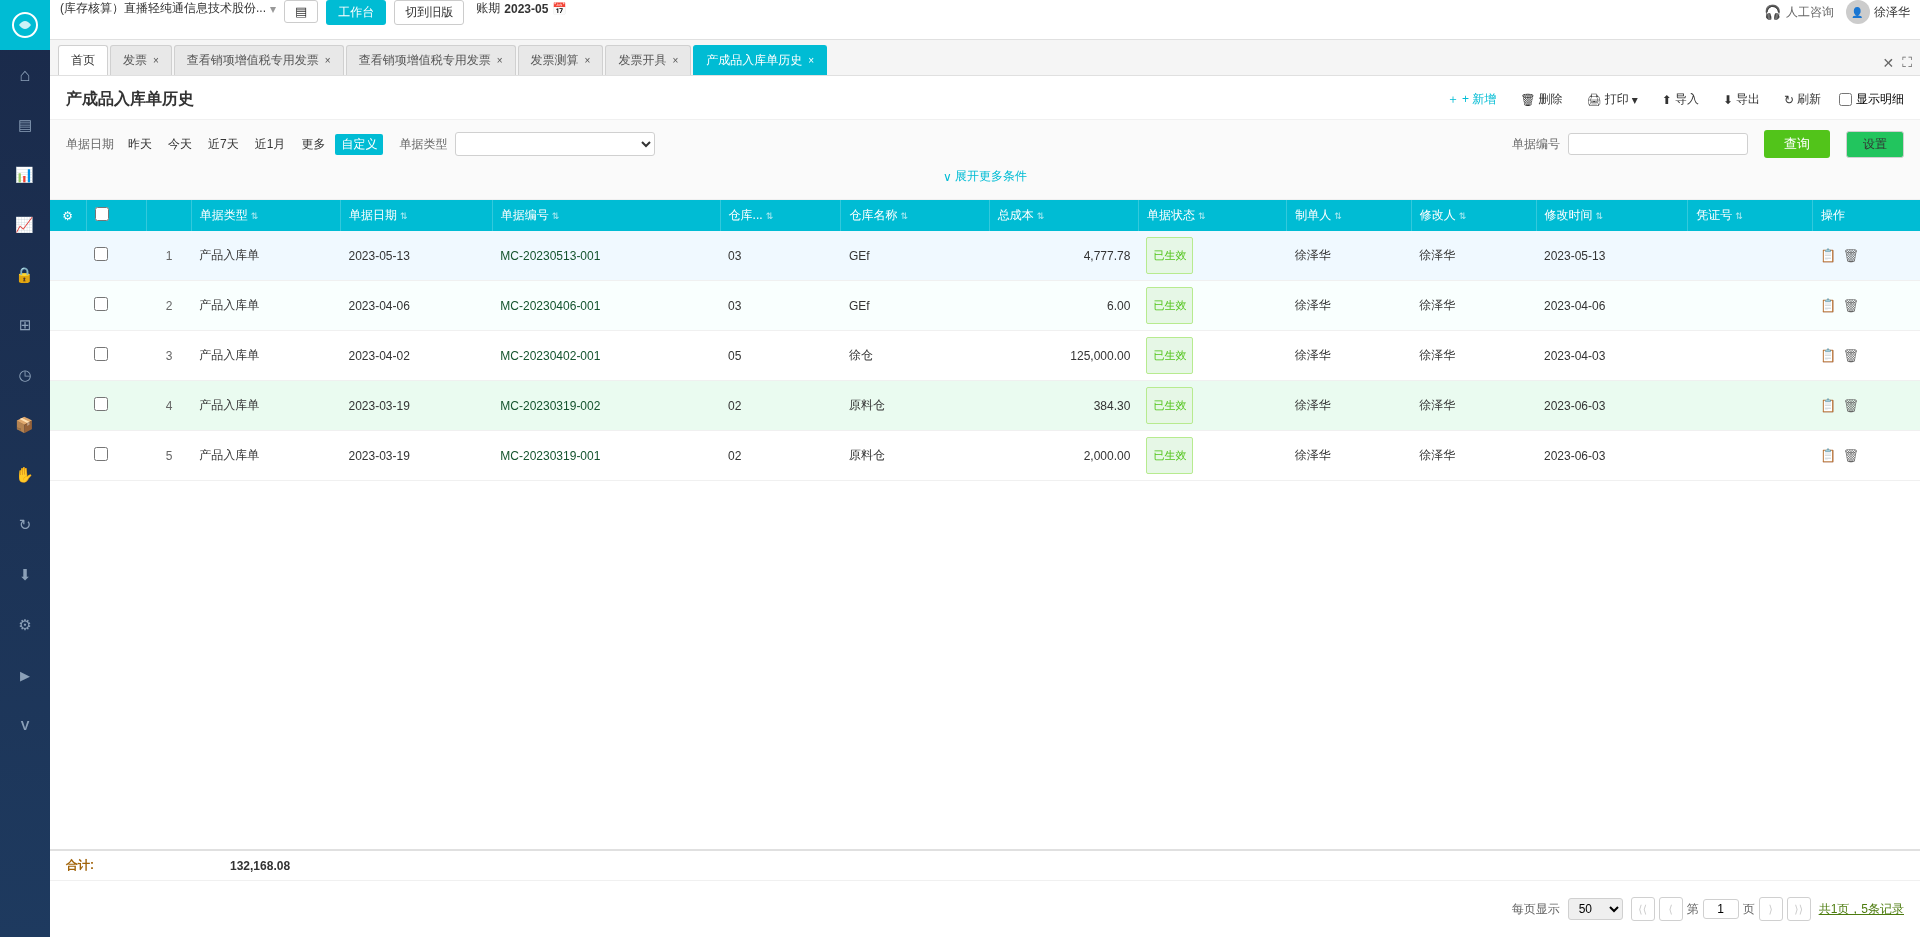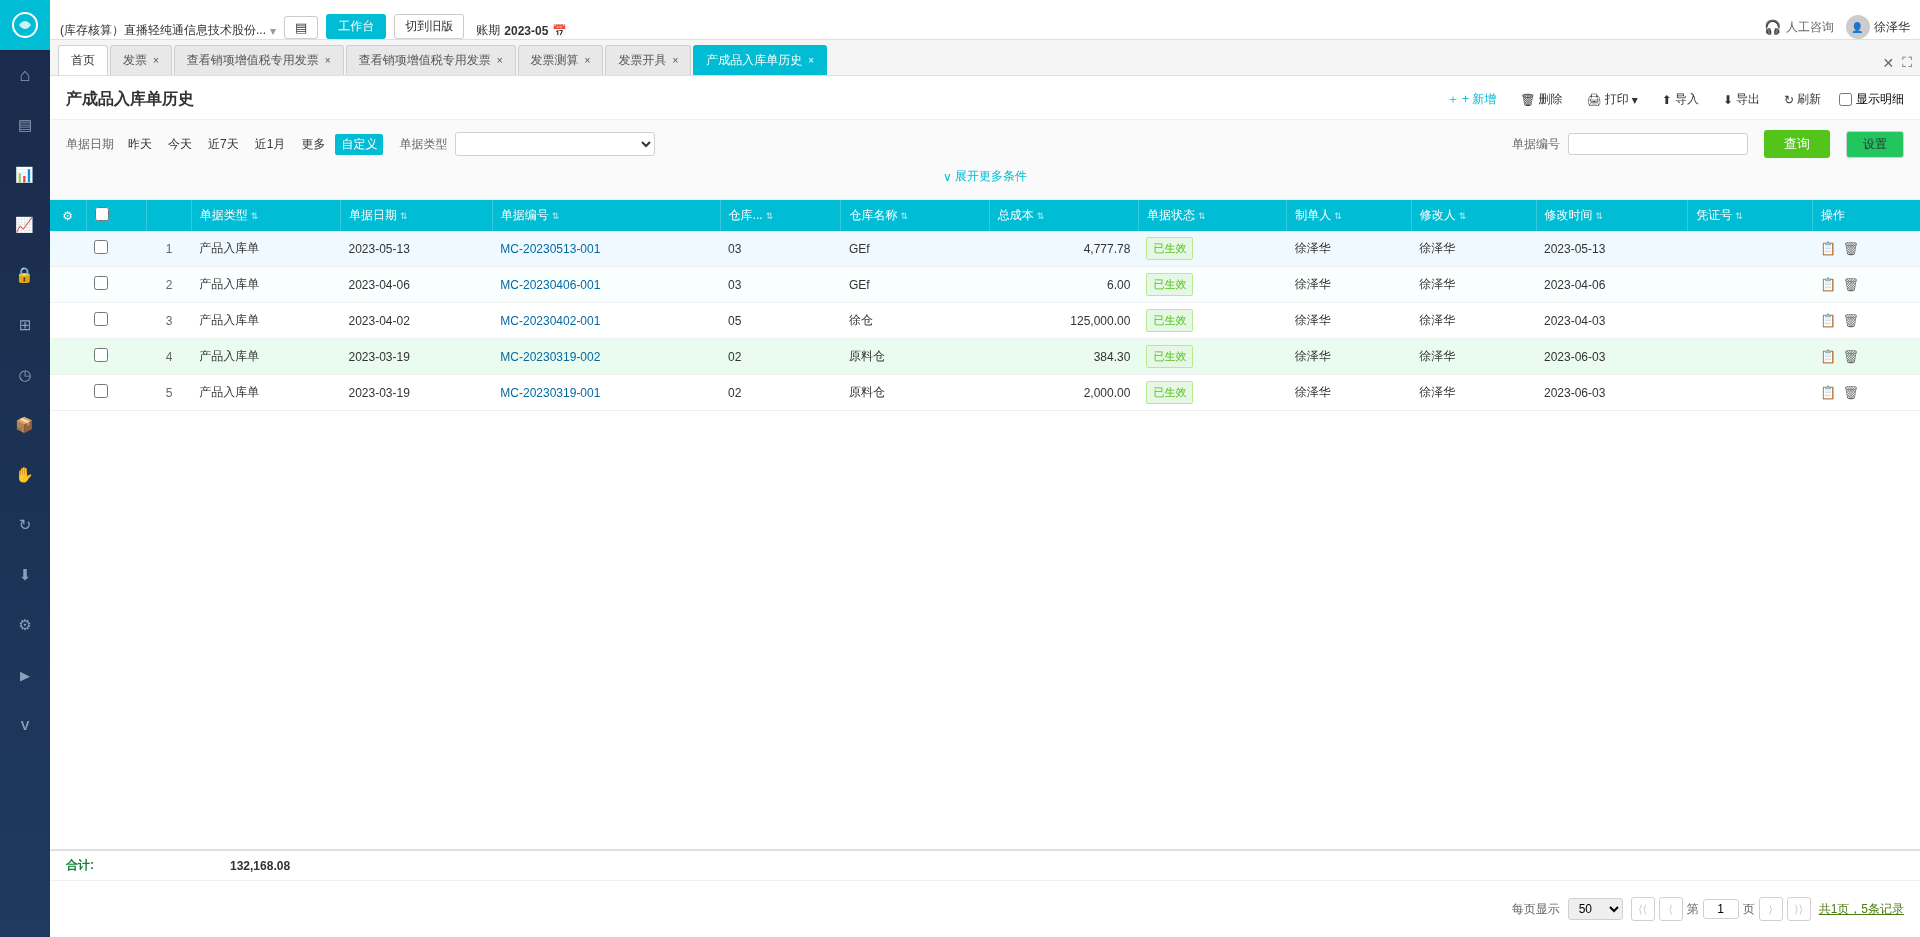--- a/index.html
+++ b/index.html
@@ -45,21 +45,21 @@
       flex-direction: column;
       overflow: hidden;
     }
 
     
     .topbar {
       height: 40px;
       background: #fff;
       border-bottom: 1px solid #e0e0e0;
       display: flex;
-      align-items: flex-end;
+      align-items: flex-start;
       padding: 0 10px;
       gap: 8px;
       flex-shrink: 0;
     }
     .topbar-company {
       display: flex;
       align-items: center;
       gap: 4px;
       color: #333;
       font-size: 12px;
@@ -305,24 +305,24 @@
     thead th:last-child { border-right: none; }
     tbody tr { border-bottom: 1px solid #f0f0f0; }
     tbody tr:nth-child(odd) { background: #fff; }
     tbody tr:nth-child(even) { background: #f9fffe; }
     tbody td {
       padding: 6px 8px;
       color: #333;
       white-space: nowrap;
     }
     .row-num { color: #666; text-align: center; }
-    .link-cell { color: #0369a1; cursor: pointer; }
+    .link-cell { color: #14532d; cursor: pointer; }
     .status-badge {
       display: inline-block;
-      padding: 3px 6px;
+      padding: 10px 6px;
       border-radius: 2px;
       font-size: 11px;
     }
     .status-active {
       background: #e6f7e6;
       color: #52c41a;
       border: 1px solid #b7eb8f;
     }
     .sort-icon { font-size: 9px; color: rgba(255,255,255,0.7); }
 
@@ -353,21 +353,21 @@
     }
 
     
     .table-footer {
       border-top: 2px solid #e0e0e0;
       padding: 6px 16px;
       display: flex;
       align-items: center;
       gap: 16px;
     }
-    .footer-label { color: #15803d; font-weight: bold; }
+    .footer-label { color: #a16207; font-weight: bold; }
     .footer-total { color: #333; font-weight: bold; margin-left: 120px; }
 
     
     .pagination-bar {
       padding: 16px 16px;
       display: flex;
       align-items: center;
       justify-content: flex-end;
       gap: 8px;
       border-top: 1px solid #f0f0f0;

